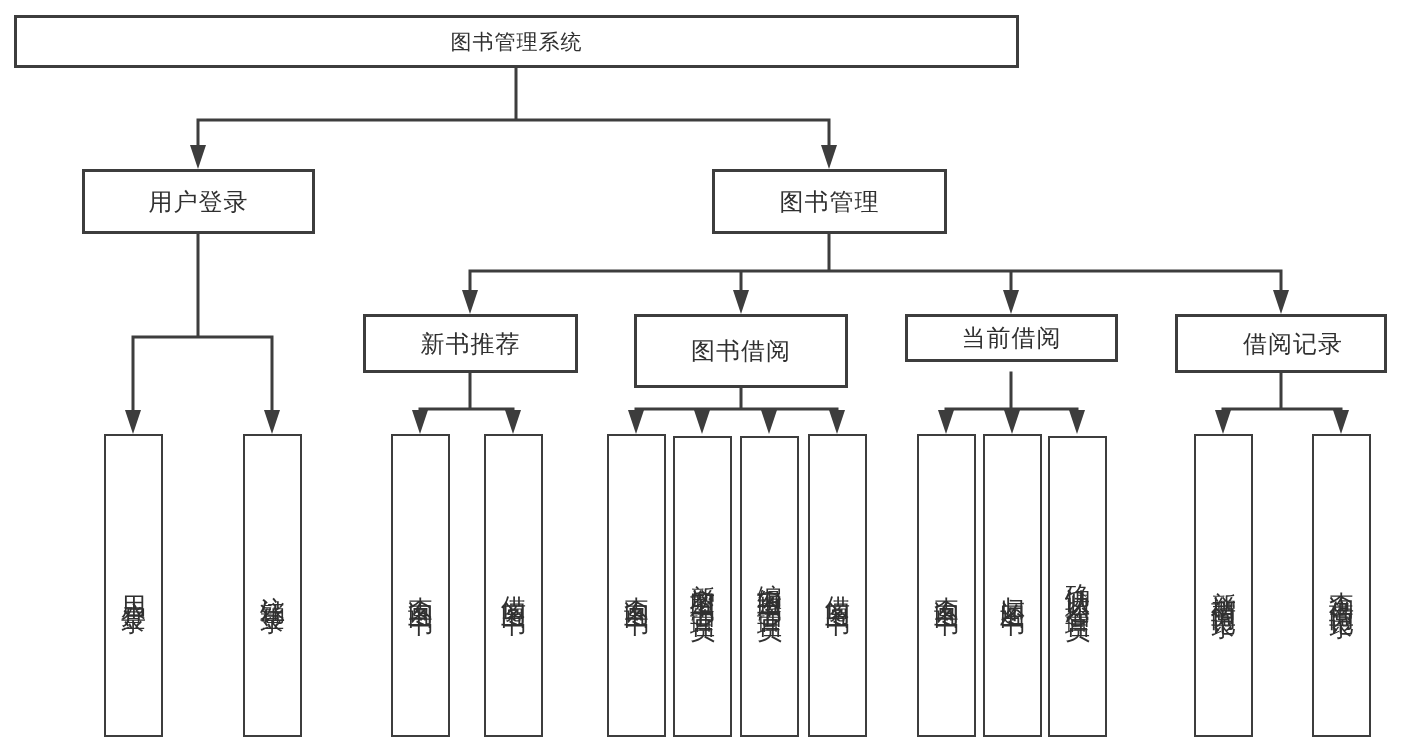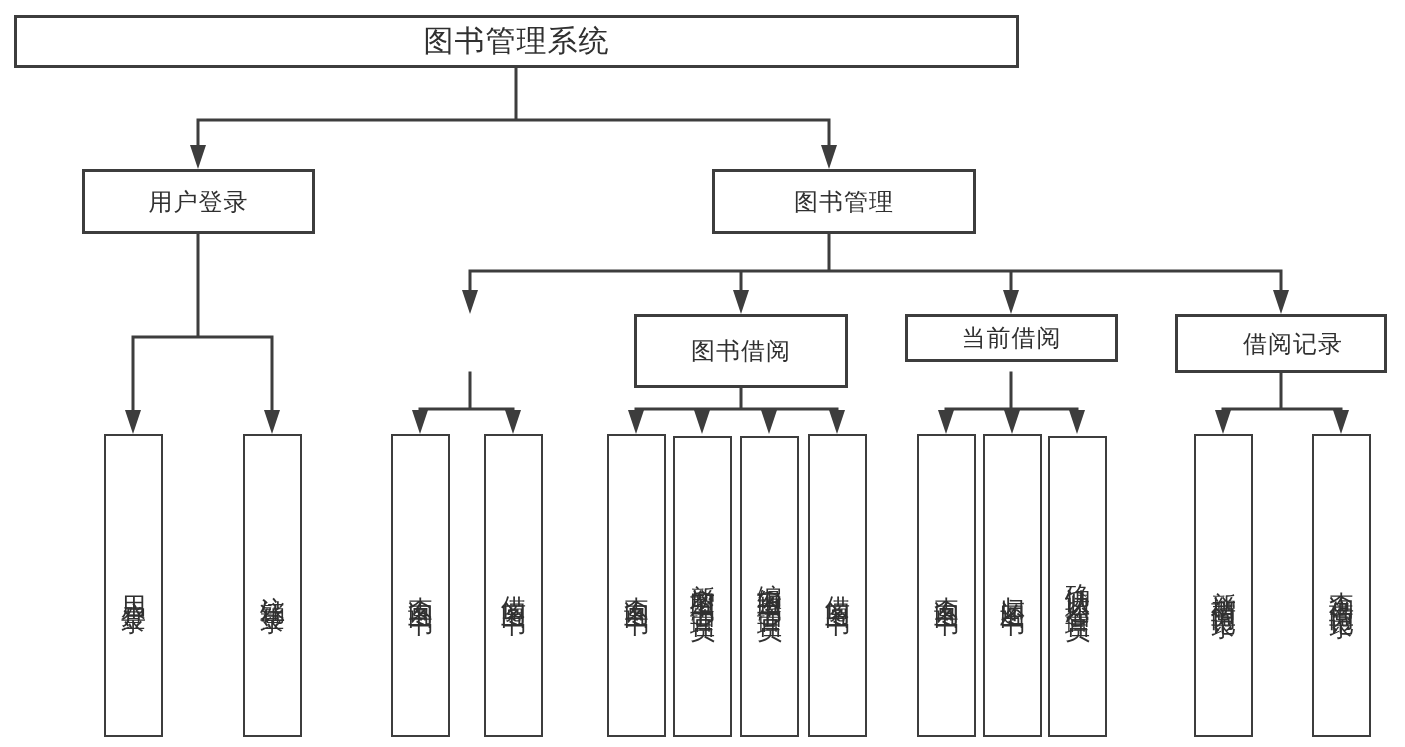--- a/index.html
+++ b/index.html
@@ -15,21 +15,21 @@
     font-family:"Liberation Sans","DejaVu Sans",sans-serif;overflow:hidden;
   }
   .connectors{position:absolute;left:0;top:0;width:1405px;height:747px;}
   .connectors path{fill:none;stroke:var(--line);stroke-width:3;stroke-linecap:square;}
   .connectors polygon{fill:var(--line);stroke:none;}
   .hnode{
     position:absolute;box-sizing:border-box;background:var(--box_background);
     border:3px solid var(--line);display:flex;align-items:center;justify-content:center;
     font-size:24px;letter-spacing:1px;color:var(--text);white-space:nowrap;
   }
-  .hnode.root{font-size:30px;}
+  .hnode.root{font-size:21px;}
   .vnode{
     position:absolute;box-sizing:border-box;background:var(--box_background);
     border:2px solid var(--line);display:flex;align-items:center;justify-content:center;
   }
   .vnode span{
     writing-mode:vertical-rl;text-orientation:mixed;
     font-size:25px;letter-spacing:5px;line-height:1;color:var(--text);white-space:nowrap;
   }
   .watermark{
     position:absolute;right:10px;top:711px;font-size:21px;letter-spacing:1px;
@@ -84,24 +84,27 @@
     </g>
   </svg>
 
   <div class="hnode root" style="left:14px;top:15px;width:1005px;height:53px;">
     <span>图书管理系统</span>
   </div>
 
   <div class="hnode" style="left:82px;top:169px;width:233px;height:65px;">
     <span>用户登录</span>
   </div>
-  <div class="hnode" style="left:712px;top:169px;width:264px;height:65px;">
+  <div class="hnode" style="left:712px;top:169px;width:235px;height:65px;">
     <span>图书管理</span>
   </div>
 
+  <div class="hnode" style="left:363px;top:314px;width:215px;height:59px;">
+    <span>新书推荐</span>
+  </div>
   <div class="hnode" style="left:634px;top:314px;width:214px;height:74px;">
     <span>图书借阅</span>
   </div>
   <div class="hnode" style="left:905px;top:314px;width:213px;height:48px;">
     <span>当前借阅</span>
   </div>
   <div class="hnode" style="left:1175px;top:314px;width:212px;height:59px;padding-left:24px;">
     <span>借阅记录</span>
   </div>
 

